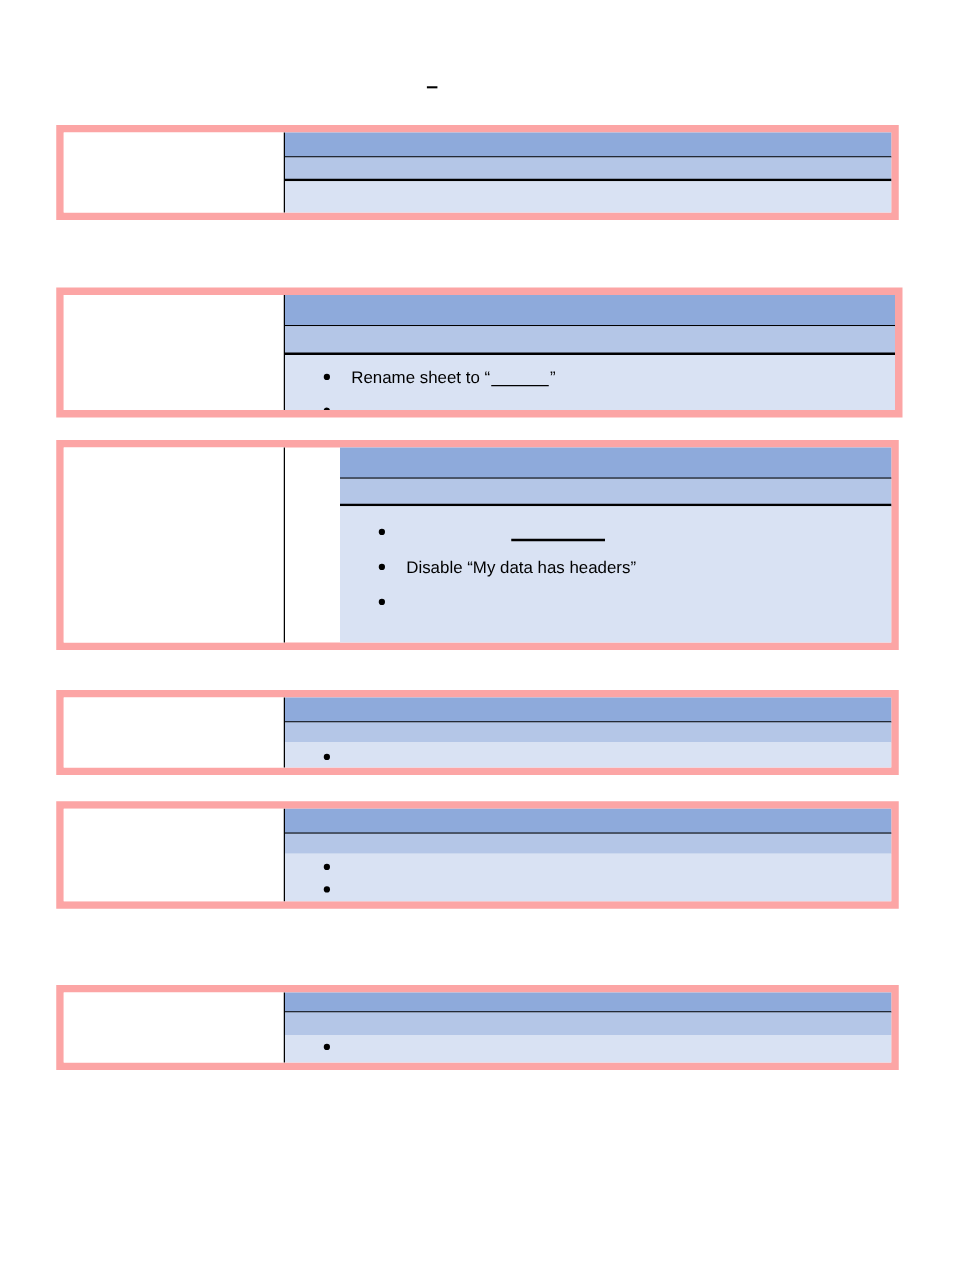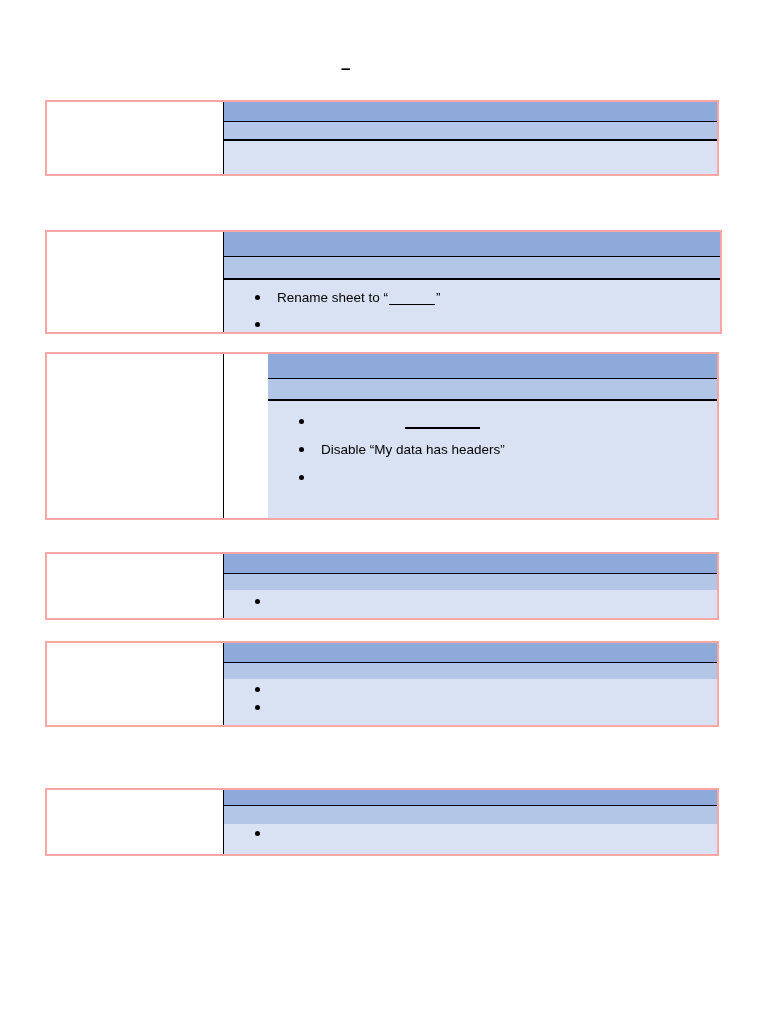--- a/index.html
+++ b/index.html
@@ -5,21 +5,21 @@
   html,body{margin:0;padding:0;background:#ffffff;}
   .page{
     position:relative;width:768px;height:1024px;background:#ffffff;
     font-family:"Liberation Sans",sans-serif;color:#000;overflow:hidden;
   }
   .title-dash{
     position:absolute;left:341px;top:59px;font-size:17px;font-weight:700;
     color:#000;line-height:20px;
   }
   .tbl{
-    position:absolute;left:45px;width:674px;border:2px solid #fca5a5;
+    position:absolute;left:45px;width:674px;border:6px solid #fca5a5;
     box-sizing:border-box;display:flex;background:#fff;
   }
   .cell-left{
     width:177px;flex:none;background:#ffffff;
     border-right:1.5px solid #000;box-sizing:border-box;
   }
   .col-right{flex:1;display:flex;flex-direction:column;min-width:0;}
   .row-header{background:#8EAADB;border-bottom:1.5px solid #000;flex:none;}
   .row-sub{background:#B4C6E7;flex:none;}
   .sep .row-sub{border-bottom:2px solid #000;}

